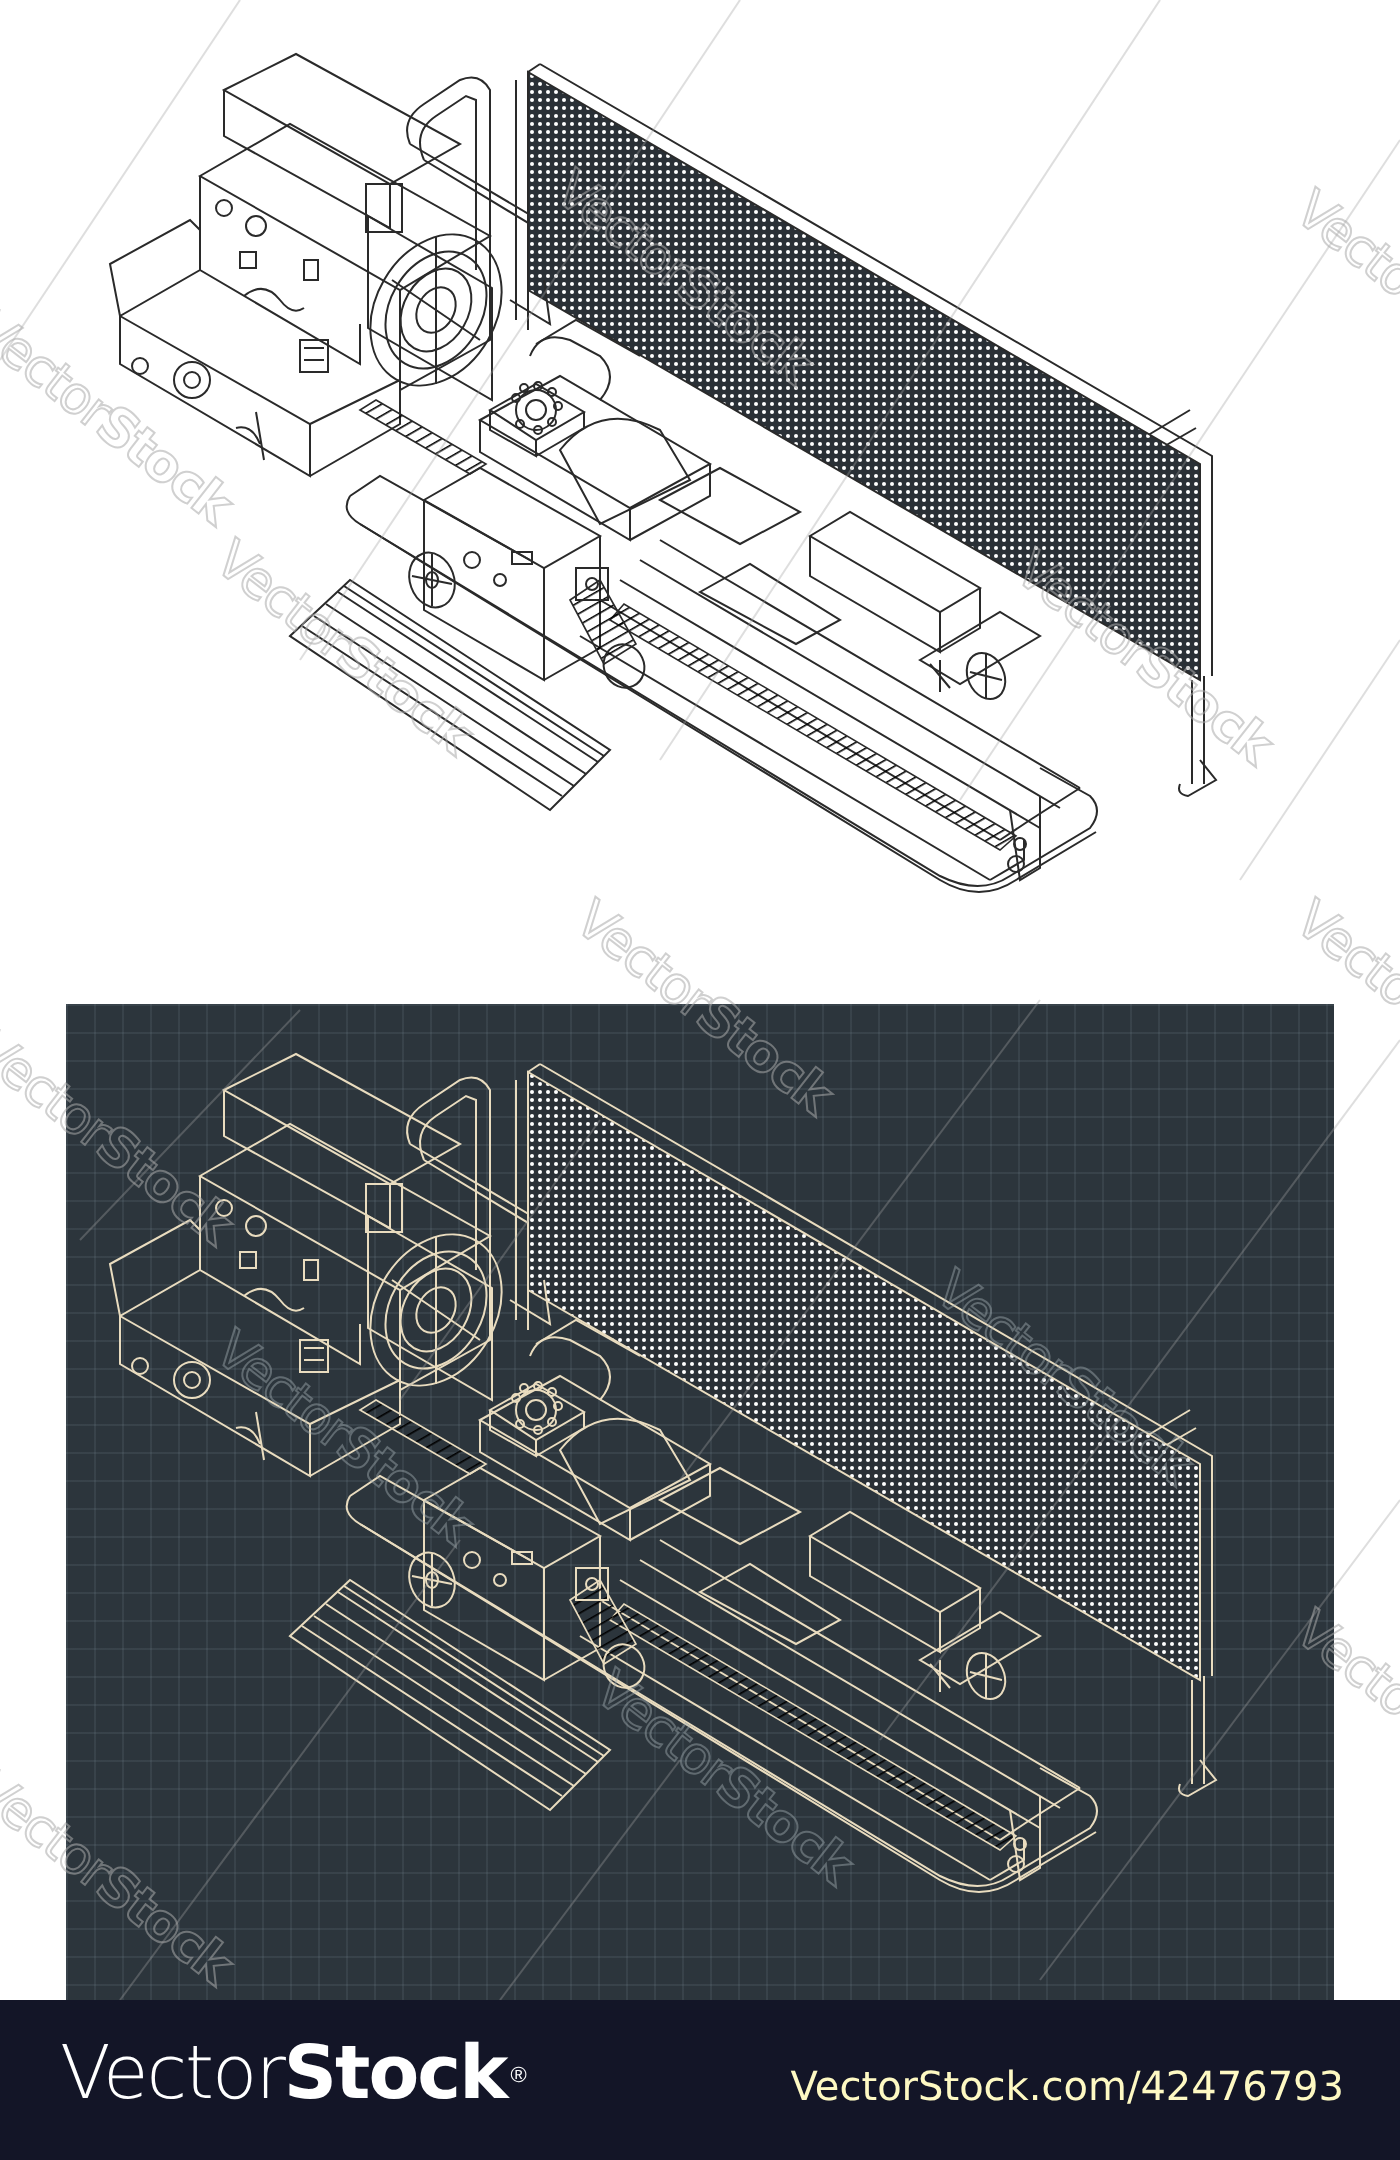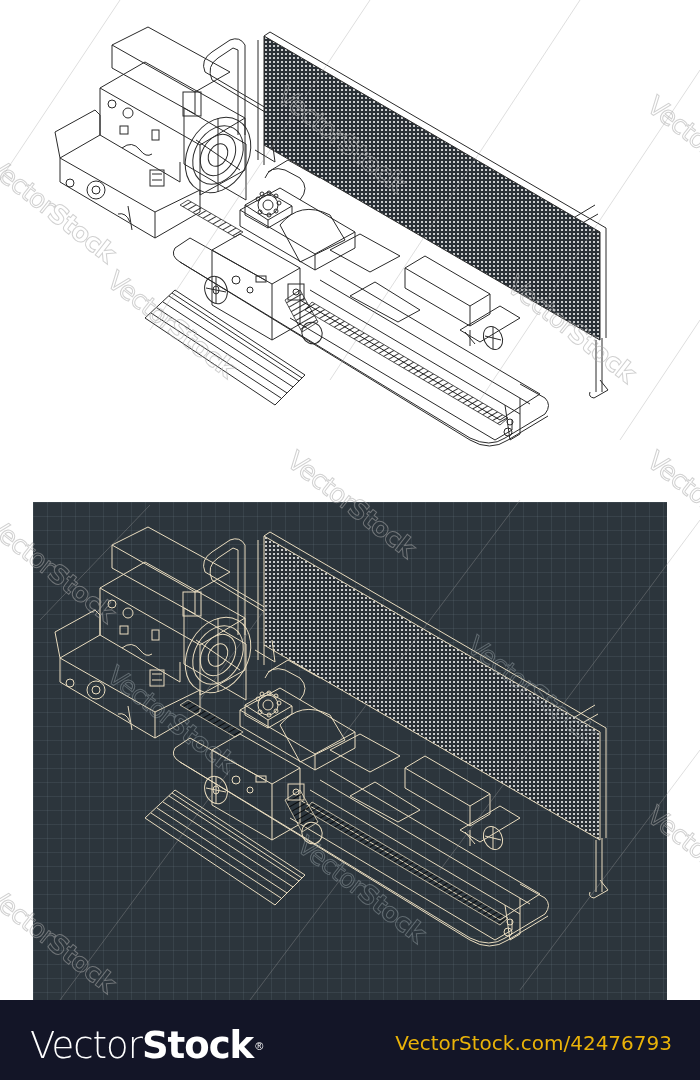--- a/index.html
+++ b/index.html
@@ -16,30 +16,30 @@
     background-image:
       linear-gradient(rgba(120,140,150,0.16) 1px, transparent 1px),
       linear-gradient(90deg, rgba(120,140,150,0.16) 1px, transparent 1px);
     background-size: 14px 14px;
   }
   .footer {
     position: absolute; left: 0; top: 1000px; width: 700px; height: 80px;
     background: #131527;
   }
   .footer .logo {
-    position: absolute; left: 30px; top: 20px; height: 44px;
-    color: #ffffff; font-size: 40px; line-height: 48px; letter-spacing: -1px;
+    position: absolute; left: 30px; top: 4px; height: 44px;
+    color: #ffffff; font-size: 40px; line-height: 64px; letter-spacing: -1px;
     white-space: nowrap;
   }
   .footer .logo .thin { font-weight: 300; font-family: "DejaVu Sans", sans-serif; font-size: 37px; }
   .footer .logo .bold { font-weight: 700; font-family: "DejaVu Sans", sans-serif; font-size: 37px; }
   .footer .logo .reg { font-size: 11px; vertical-align: top; position: relative; top: 2px; margin-left: 2px; letter-spacing: 0; }
   .footer .url {
     position: absolute; right: 28px; top: 32px;
-    color: #eab308; font-size: 20px; line-height: 22px;
+    color: #fef9c3; font-size: 20px; line-height: 22px;
     font-family: "DejaVu Sans", sans-serif;
   }
   .wm {
     position: absolute; font-family: "DejaVu Sans", sans-serif; font-size: 26px;
     color: transparent; -webkit-text-stroke: 1px rgba(170,170,170,0.55);
     white-space: nowrap; transform-origin: 0 0; transform: rotate(38deg);
     pointer-events: none; letter-spacing: -1px;
   }
   .wm.dark { -webkit-text-stroke: 1px rgba(160,170,175,0.45); }
   .wm .b { font-weight: 700; }

